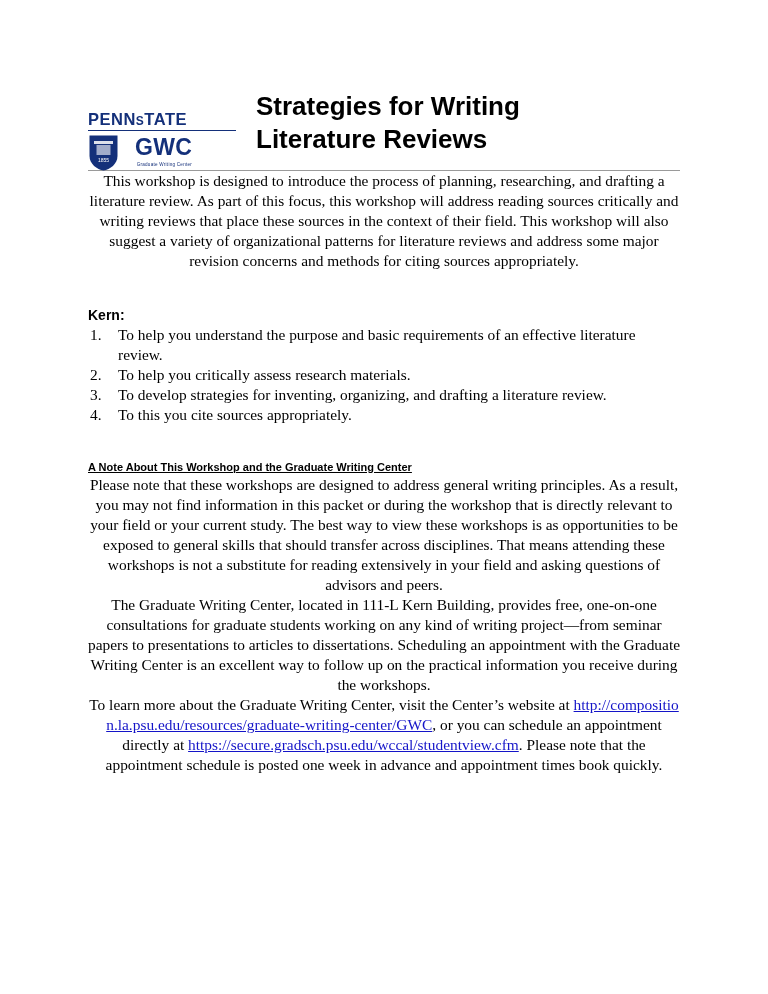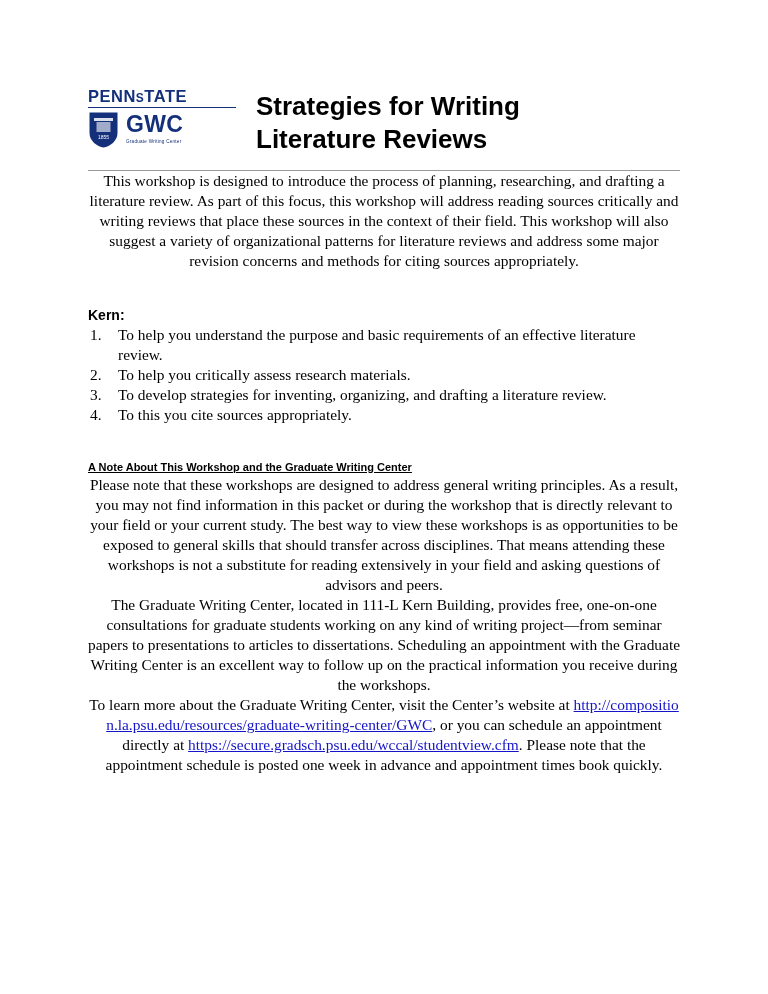--- a/index.html
+++ b/index.html
@@ -37,34 +37,36 @@
     padding-top: 10px;
   }
   .pennstate-word {
     font-family: "Liberation Sans", sans-serif;
     font-weight: bold;
     font-size: 16.5px;
     letter-spacing: 0.5px;
     color: #14307a;
     line-height: 1;
     white-space: nowrap;
+    margin-top: 23px;
   }
   .pennstate-word .small-s {
     font-size: 12px;
   }
   .logo-rule {
     border-bottom: 1.5px solid #14307a;
     margin-top: 2px;
     width: 148px;
   }
   .gwc-row {
     display: flex;
     align-items: flex-start;
-    gap: 7px;
+    gap: 16px;
     margin-top: 3px;
+    text-align: right;
   }
   .shield {
     width: 31px;
     height: 38px;
     position: relative;
     flex: 0 0 31px;
   }
   .shield svg { display: block; }
   .gwc-text {
     padding-top: 2px;

